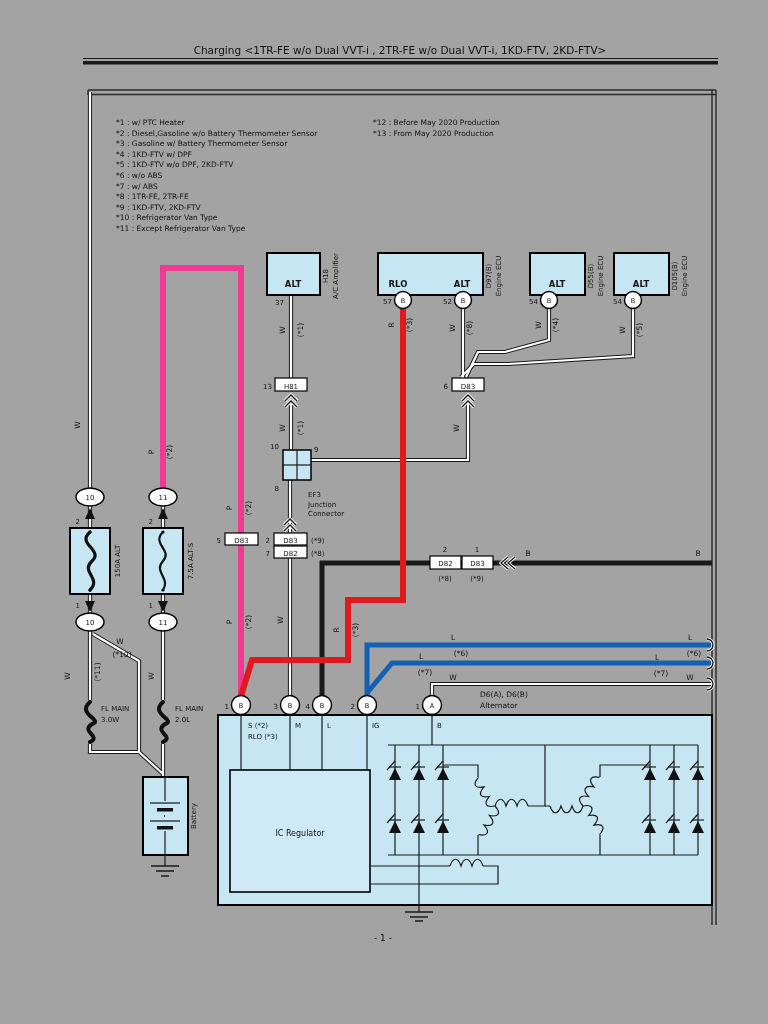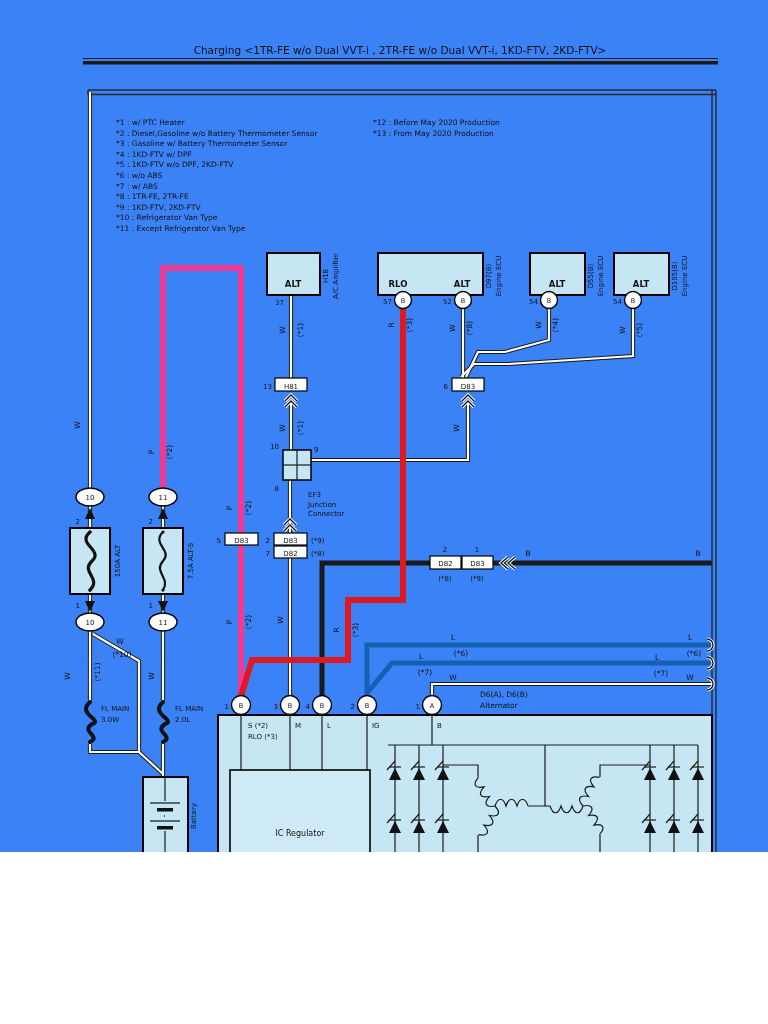--- a/index.html
+++ b/index.html
@@ -1,16 +1,16 @@
 <!DOCTYPE html>
 <html><head>
 <meta charset="utf-8">
 <style>
   html,body{margin:0;padding:0;background:#ffffff;}
-  #page{position:relative;width:768px;height:852px;background:#3b82f6;overflow:hidden;}
+  #page{position:relative;width:768px;height:1024px;background:#a3a3a3;overflow:hidden;}
   svg{position:absolute;left:0;top:0;}
   text{font-family:"DejaVu Sans",sans-serif;fill:#111;}
   .t65{font-size:6.5px;}
   .t7{font-size:7px;}
   .t75{font-size:7.5px;}
   .t8{font-size:8px;}
   .t85{font-size:8.5px;font-weight:bold;}
   .title{font-size:10.5px;}
   .pnum{font-size:9px;}
   .thin{stroke:#1a1a1a;stroke-width:1.2;fill:none;}

